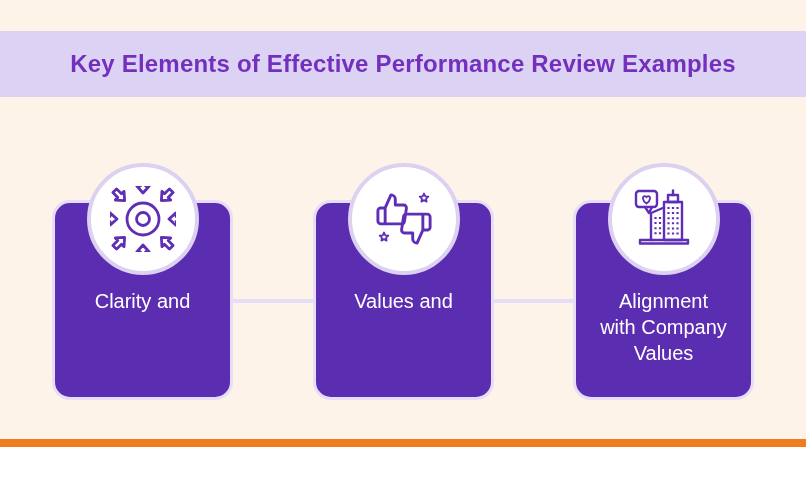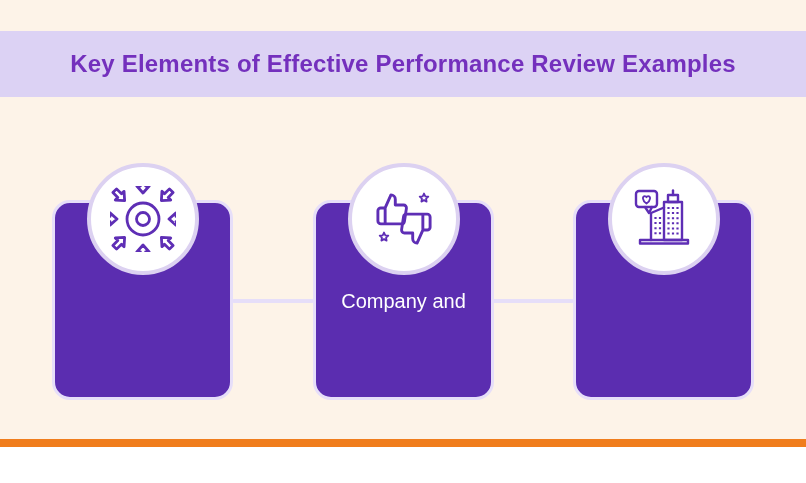--- a/index.html
+++ b/index.html
@@ -96,36 +96,37 @@
           <path d="M-2.6,-13 L-2.6,-6 L-6.2,-6 L0,1 L6.2,-6 L2.6,-6 L2.6,-13 Z" transform="rotate(90) translate(0,-27)"></path>
           <path d="M-2.6,-13 L-2.6,-6 L-6.2,-6 L0,1 L6.2,-6 L2.6,-6 L2.6,-13 Z" transform="rotate(135) translate(0,-27)"></path>
           <path d="M-2.6,-13 L-2.6,-6 L-6.2,-6 L0,1 L6.2,-6 L2.6,-6 L2.6,-13 Z" transform="rotate(180) translate(0,-27)"></path>
           <path d="M-2.6,-13 L-2.6,-6 L-6.2,-6 L0,1 L6.2,-6 L2.6,-6 L2.6,-13 Z" transform="rotate(225) translate(0,-27)"></path>
           <path d="M-2.6,-13 L-2.6,-6 L-6.2,-6 L0,1 L6.2,-6 L2.6,-6 L2.6,-13 Z" transform="rotate(270) translate(0,-27)"></path>
           <path d="M-2.6,-13 L-2.6,-6 L-6.2,-6 L0,1 L6.2,-6 L2.6,-6 L2.6,-13 Z" transform="rotate(315) translate(0,-27)"></path>
         </g>
       </svg>
     </div>
     <div class="card-label">
+      <span>Clarity and</span>
     </div>
   </div>
 
   <div class="card pos-2">
     <div class="badge">
       <svg width="66" height="66" viewBox="0 0 66 66">
         <g fill="none" stroke="#5e2eb5" stroke-width="2" stroke-linejoin="round" stroke-linecap="round">
           <path transform="translate(4,6) scale(1.45)" d="M14 9V5a3 3 0 0 0-3-3l-4 9v11h11.28a2 2 0 0 0 2-1.7l1.38-9a2 2 0 0 0-2-2.3zM7 22H4a2 2 0 0 1-2-2v-7a2 2 0 0 1 2-2h3"></path>
           <path transform="translate(62,60) rotate(180) scale(1.45)" d="M14 9V5a3 3 0 0 0-3-3l-4 9v11h11.28a2 2 0 0 0 2-1.7l1.38-9a2 2 0 0 0-2-2.3zM7 22H4a2 2 0 0 1-2-2v-7a2 2 0 0 1 2-2h3"></path>
           <path transform="translate(53,12)" stroke-width="1.8" d="M0,-4.5 L1.3,-1.6 L4.3,-1.4 L2.1,0.6 L2.6,3.6 L0,2.1 L-2.6,3.6 L-2.1,0.6 L-4.3,-1.4 L-1.3,-1.6 Z"></path>
           <path transform="translate(13,51)" stroke-width="1.8" d="M0,-4.5 L1.3,-1.6 L4.3,-1.4 L2.1,0.6 L2.6,3.6 L0,2.1 L-2.6,3.6 L-2.1,0.6 L-4.3,-1.4 L-1.3,-1.6 Z"></path>
         </g>
       </svg>
     </div>
     <div class="card-label">
-      <span>Company and</span>
+      <span>Values and</span>
     </div>
   </div>
 
   <div class="card pos-3">
     <div class="badge">
       <svg width="66" height="66" viewBox="0 0 66 66">
         <g fill="none" stroke="#5e2eb5" stroke-width="2.4" stroke-linejoin="round" stroke-linecap="round">
           <rect x="9" y="54" width="48" height="3.5"></rect>
           <path d="M20,54 V27 L33,21.5"></path>
           <rect x="33" y="16" width="18" height="38"></rect>
@@ -135,16 +136,21 @@
           <line x1="29" y1="31" x2="29" y2="51" stroke-width="2.2" stroke-dasharray="2,3.1" stroke-linecap="butt"></line>
           <line x1="37.5" y1="21" x2="37.5" y2="51" stroke-width="2.2" stroke-dasharray="2,3.1" stroke-linecap="butt"></line>
           <line x1="42" y1="21" x2="42" y2="51" stroke-width="2.2" stroke-dasharray="2,3.1" stroke-linecap="butt"></line>
           <line x1="46.5" y1="21" x2="46.5" y2="51" stroke-width="2.2" stroke-dasharray="2,3.1" stroke-linecap="butt"></line>
           <rect x="5" y="5" width="21" height="16" rx="3"></rect>
           <path d="M14,21 L18,27 L21,21"></path>
           <path stroke-width="1.8" d="M15.5,17.5 C10.8,14.2 11.3,10.2 13.8,10.2 C15.1,10.2 15.5,11.2 15.5,11.2 C15.5,11.2 15.9,10.2 17.2,10.2 C19.7,10.2 20.2,14.2 15.5,17.5 Z"></path>
         </g>
       </svg>
     </div>
+    <div class="card-label">
+      <span>Alignment</span>
+      <span>with Company</span>
+      <span>Values</span>
+    </div>
   </div>
 
   <div class="accent-bar"></div>
 </div>
 
 </body></html>

